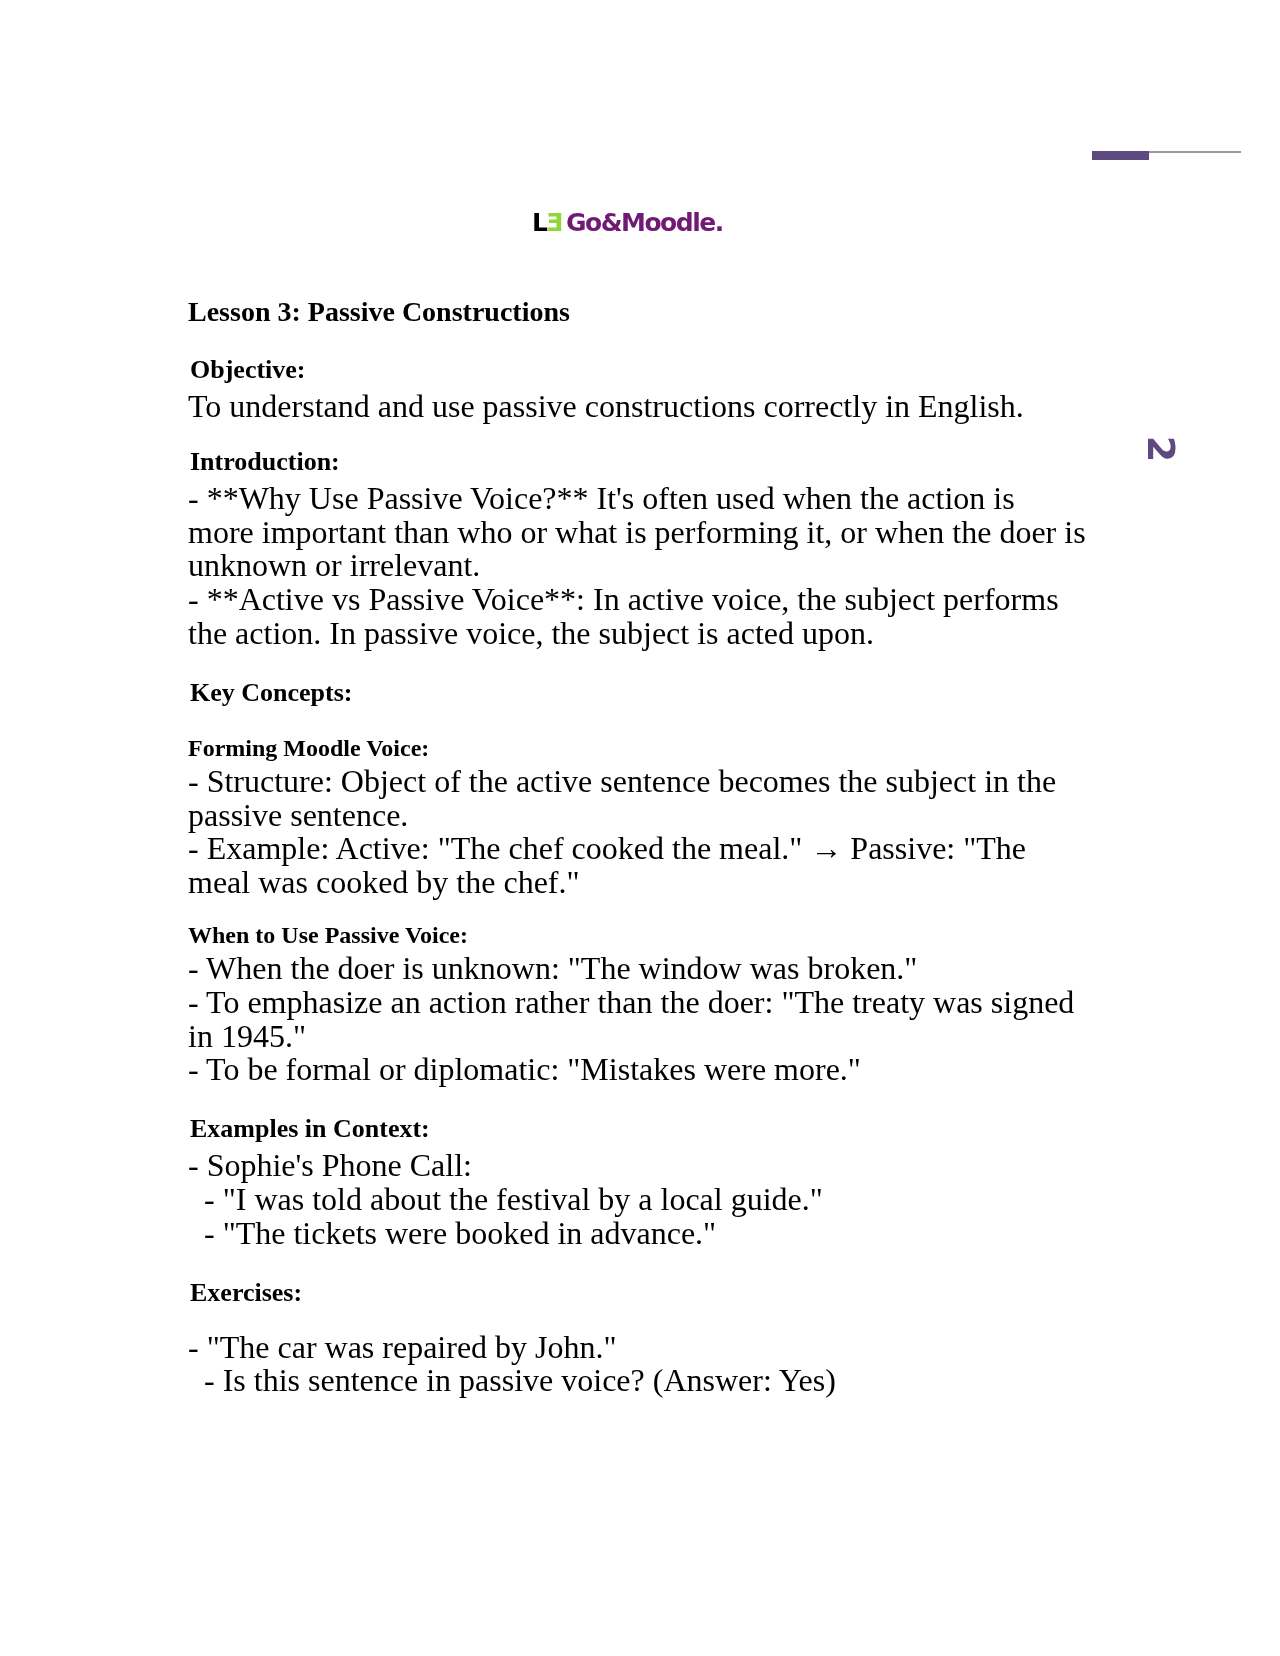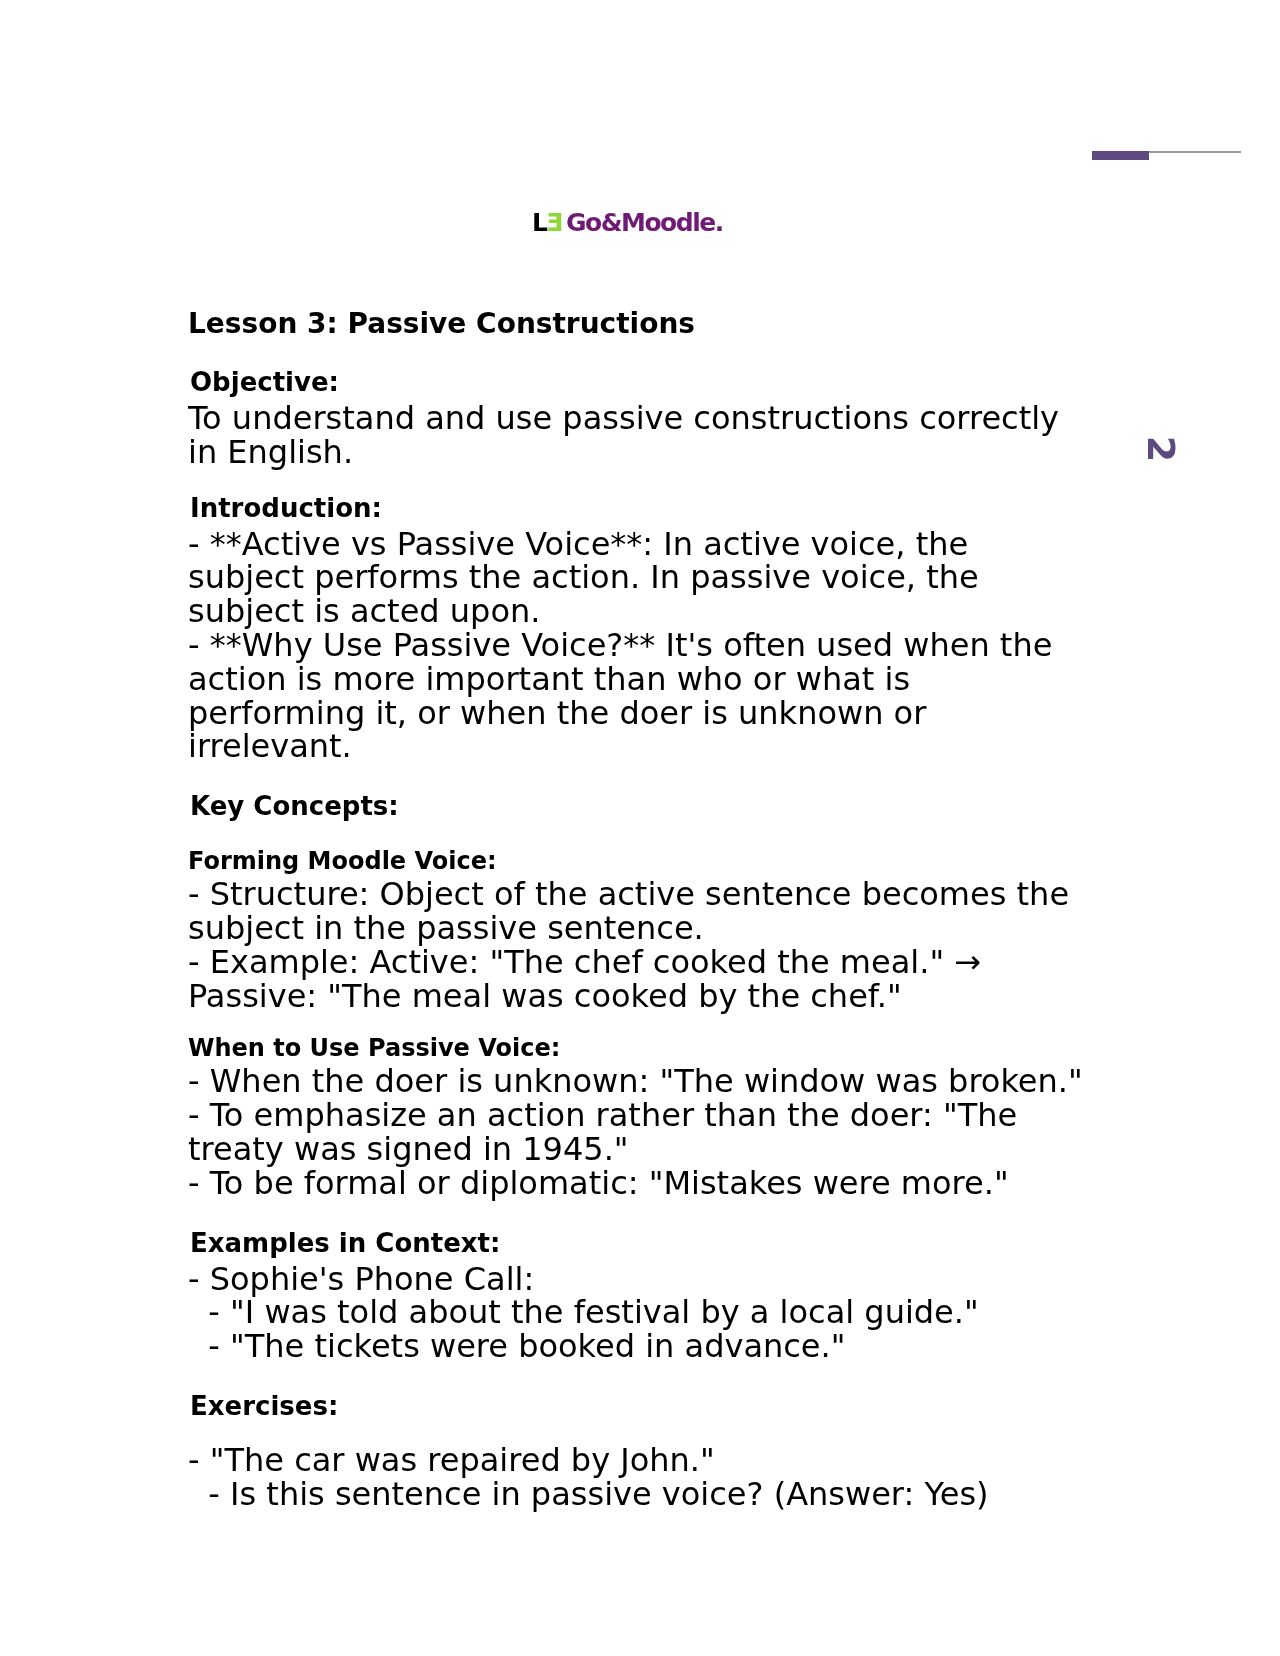--- a/index.html
+++ b/index.html
@@ -4,21 +4,21 @@
   <style>
     html, body { margin: 0; padding: 0; background: #ffffff; }
     body { width: 1280px; height: 1656px; position: relative; overflow: hidden; font-family: "DejaVu Sans", sans-serif; color: #000; }
     .deco-bar-thick { position: absolute; left: 1092px; top: 151px; width: 57px; height: 9px; background: #5e4a80; }
     .deco-bar-thin { position: absolute; left: 1149px; top: 151px; width: 92px; height: 2px; background: #9a9a9a; }
     .page-num { position: absolute; left: 1148px; top: 430px; font-family: "DejaVu Sans", sans-serif; font-size: 38px; font-weight: bold; color: #5e4a80; transform: rotate(90deg); transform-origin: center; line-height: 1; }
     .logo { position: absolute; left: 532px; top: 206px; height: 32px; display: flex; align-items: center; font-family: "DejaVu Sans", sans-serif; font-weight: bold; font-size: 25px; letter-spacing: -1.5px; }
     .logo .l { color: #000; }
     .logo .e { color: #8ed63a; display: inline-block; transform: scaleX(-1); margin: 0 2px; }
     .logo .rest { color: #701a75; }
-    .content { position: absolute; left: 188px; top: 304px; width: 900px; }
+    .content { position: absolute; left: 188px; top: 292px; width: 900px; font-family: Liberation Serif, serif; }
     .h1 { font-size: 28px; font-weight: bold; margin: 0; line-height: 40px; }
     .h2 { font-size: 26px; font-weight: bold; margin: 2px; line-height: 36px; }
     .h3 { font-size: 24px; font-weight: bold; margin: 0; line-height: 34px; }
     .p { font-size: 32px; line-height: 33.8px; margin: 0; white-space: pre-wrap; }
     .gap-s { height: 18px; }
     .gap-m { height: 22px; }
   </style>
 </head>
 <body>
 
@@ -35,22 +35,22 @@
 
 <div class="content">
   <div class="h1">Lesson 3: Passive Constructions</div>
   <div class="gap-s"></div>
 
   <div class="h2">Objective:</div>
   <div class="p">To understand and use passive constructions correctly in English.</div>
   <div class="gap-s"></div>
 
   <div class="h2">Introduction:</div>
+  <div class="p">- **Why Use Passive Voice?** It's often used when the action is more important than who or what is performing it, or when the doer is unknown or irrelevant.</div>
   <div class="p">- **Active vs Passive Voice**: In active voice, the subject performs the action. In passive voice, the subject is acted upon.</div>
-  <div class="p">- **Why Use Passive Voice?** It's often used when the action is more important than who or what is performing it, or when the doer is unknown or irrelevant.</div>
   <div class="gap-m"></div>
 
   <div class="h2">Key Concepts:</div>
   <div class="gap-s"></div>
 
   <div class="h3">Forming Moodle Voice:</div>
   <div class="p">- Structure: Object of the active sentence becomes the subject in the passive sentence.</div>
   <div class="p">- Example: Active: "The chef cooked the meal." → Passive: "The meal was cooked by the chef."</div>
   <div class="gap-s"></div>
 

